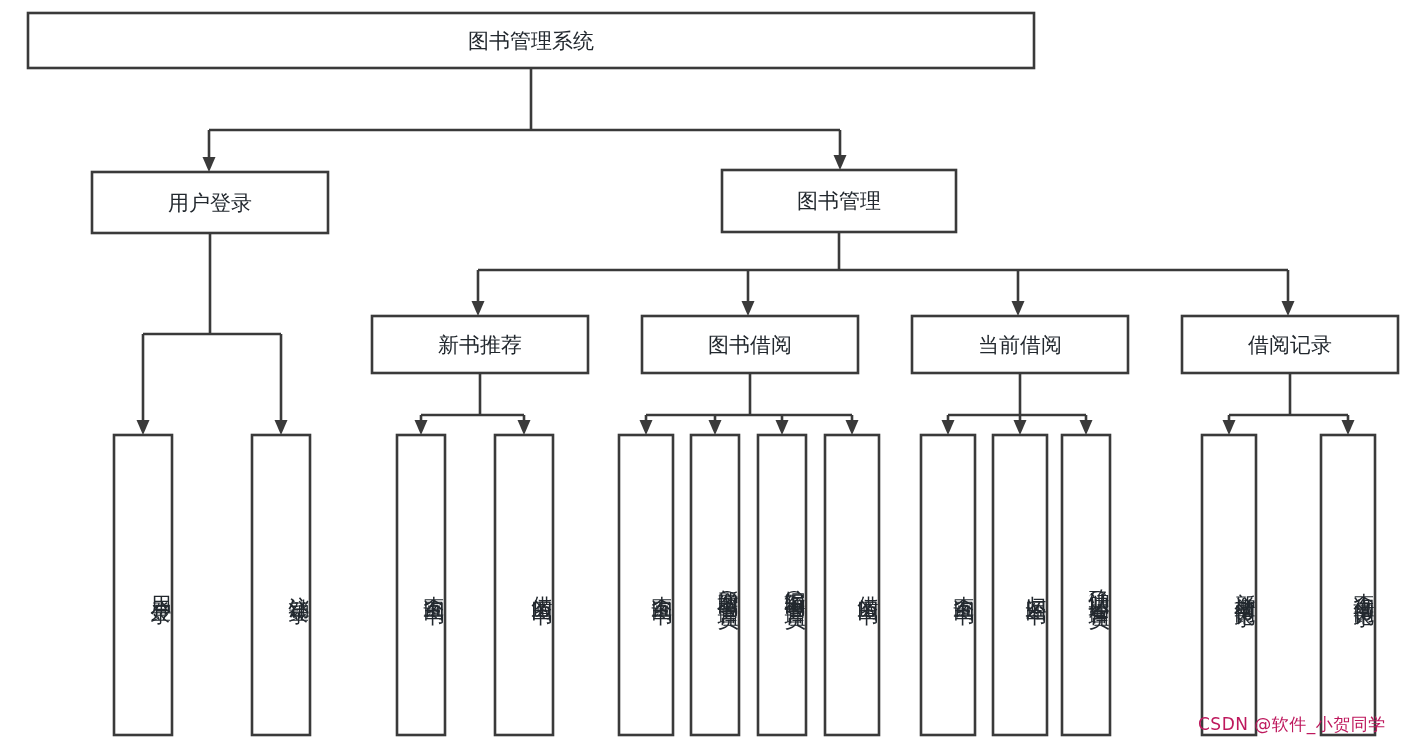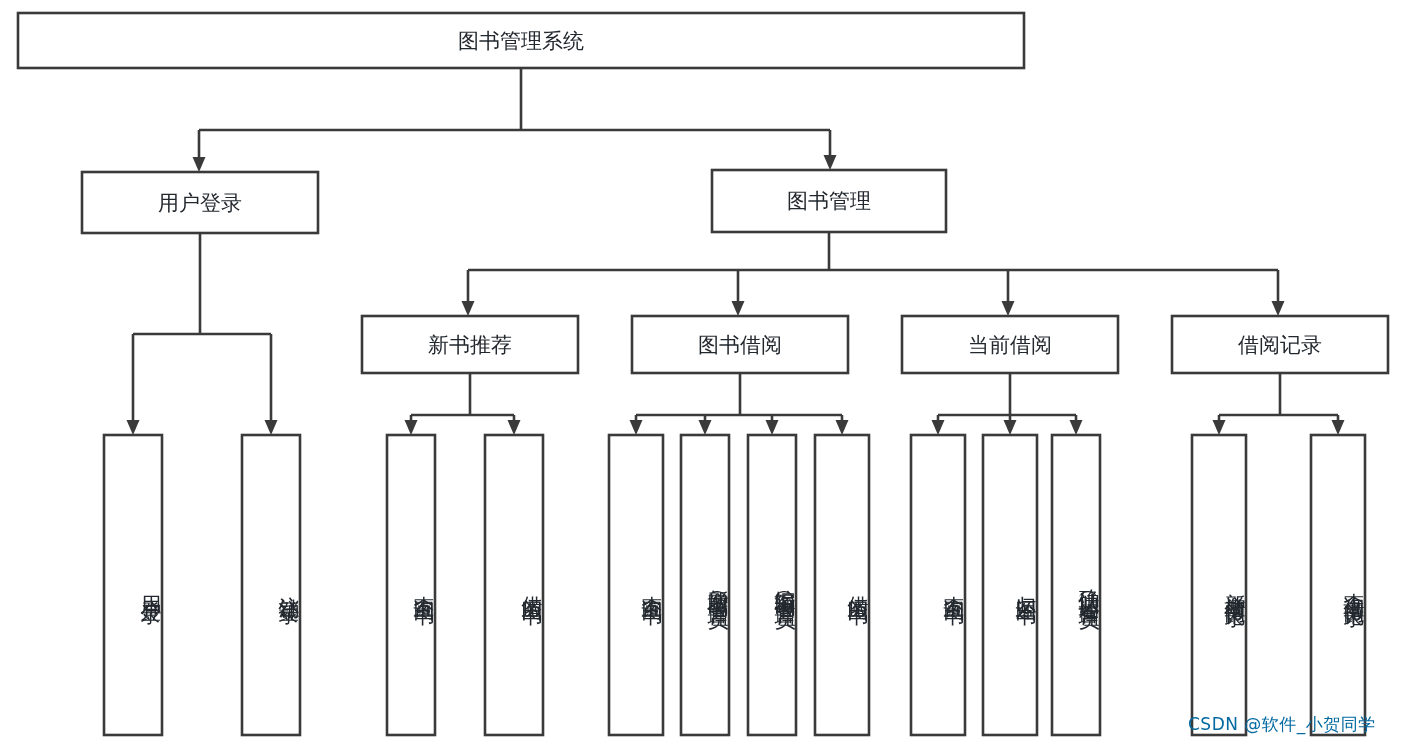--- a/index.html
+++ b/index.html
@@ -11,20 +11,21 @@
     width: 1405px;
     height: 747px;
     font-family: "Liberation Sans", "DejaVu Sans", sans-serif;
     overflow: hidden;
   }
   #diagram-root {
     position: relative;
     width: 1195px;
     height: 747px;
     background: #ffffff;
+    margin-left: 10px;
   }
   svg.diagram-canvas {
     position: absolute;
     left: 0;
     top: 0;
     width: 1405px;
     height: 747px;
     display: block;
   }
   .node-box {
@@ -63,21 +64,21 @@
     justify-content: center;
     white-space: nowrap;
     pointer-events: none;
   }
   .watermark {
     position: absolute;
     left: 1188px;
     top: 713px;
     font-family: "DejaVu Sans", "Liberation Sans", sans-serif;
     font-size: 17px;
-    color: #0369a1;
+    color: #be185d;
     letter-spacing: 0.5px;
     white-space: nowrap;
   }
 </style>
 </head>
 <body>
 
 <div id="diagram-root">
   <svg class="diagram-canvas" viewBox="0 0 1405 747">
     <g id="edges-layer">

